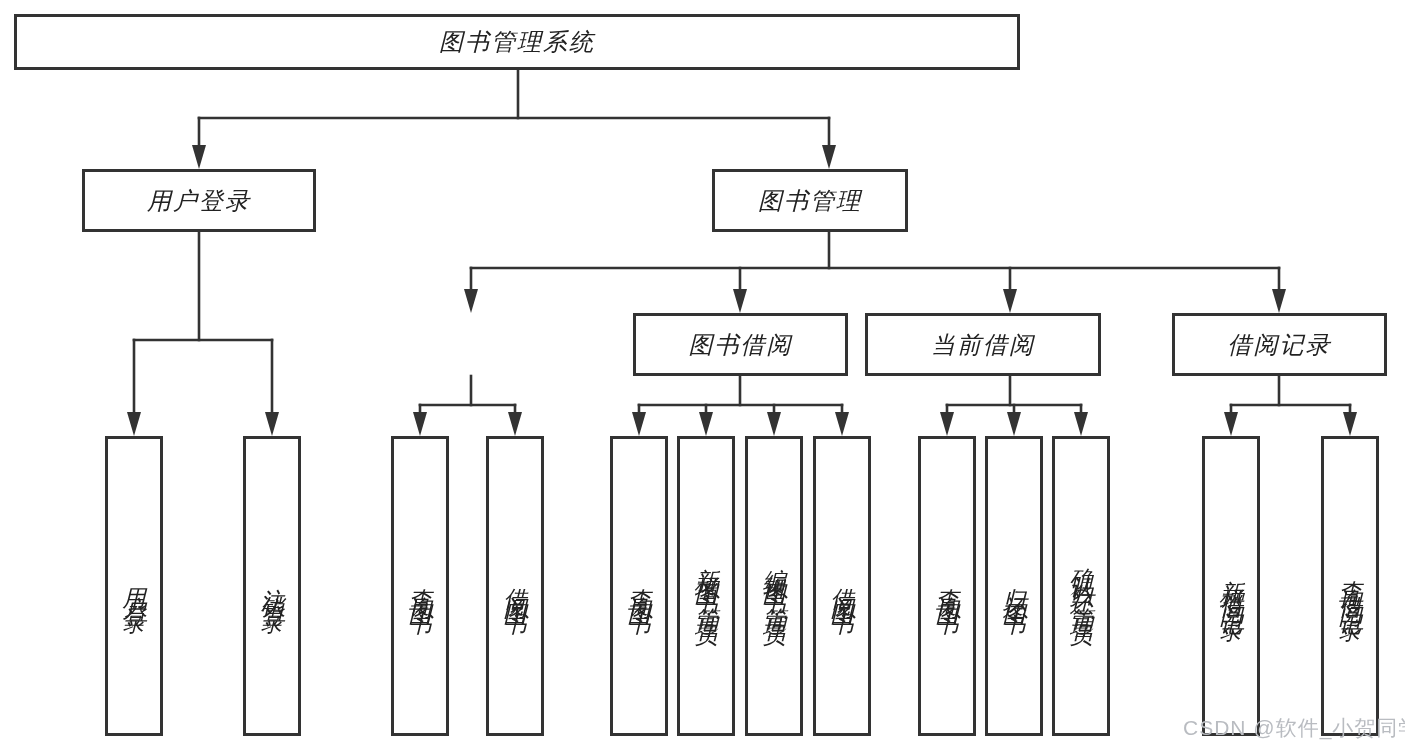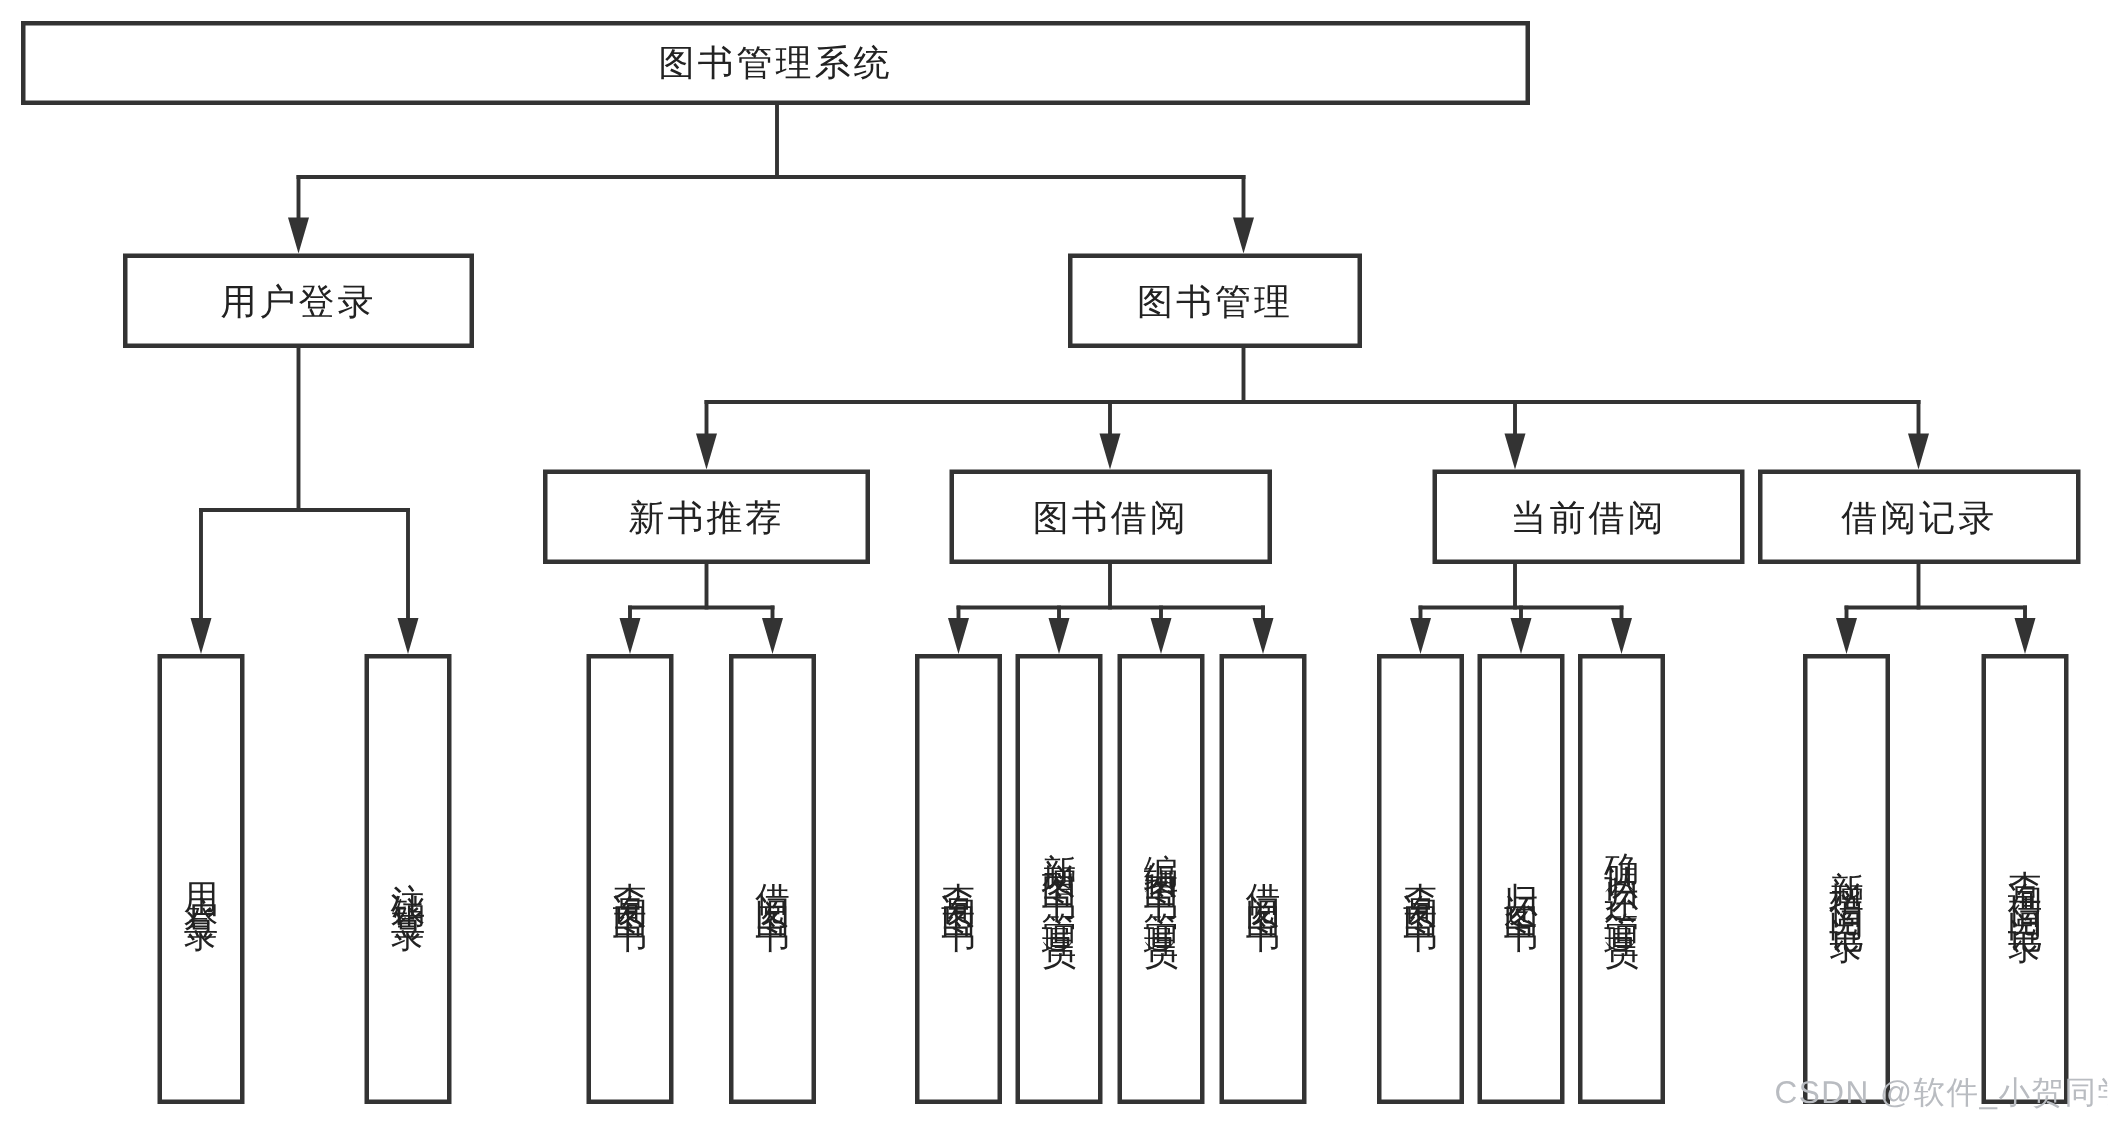--- a/index.html
+++ b/index.html
@@ -10,20 +10,21 @@
     background:var(--bg,#ffffff); overflow:hidden;
   }
   .connectors{ position:absolute; left:0; top:0; width:1405px; height:747px; }
   .connectors line{ stroke:var(--line,#333333); stroke-width:2.6; stroke-linecap:square; }
   .connectors polygon{ fill:var(--line,#333333); }
   .box{
     position:absolute; background:#ffffff;
     border:3px solid var(--line,#333333);
     display:flex; align-items:center; justify-content:center;
     color:var(--text,#222222);
+    font-style:italic;
   }
   .h{ font-size:24px; letter-spacing:2px; white-space:nowrap; }
   .root{ left:14px; top:14px; width:1006px; height:56px; }
   .lvl2{ top:169px; height:63px; }
   .lvl3{ top:313px; height:63px; }
   .v{
     top:436px; height:300px; width:58px;
     writing-mode:vertical-rl; text-orientation:mixed;
     font-size:23px; letter-spacing:8px; line-height:1;
     overflow:hidden;
@@ -105,27 +106,24 @@
     <span>图书管理系统</span>
   </div>
 
   <div class="box h lvl2" style="left:82px;width:234px;">
     <span>用户登录</span>
   </div>
   <div class="box h lvl2" style="left:712px;width:196px;">
     <span>图书管理</span>
   </div>
 
-  <div class="box h lvl3" style="left:362px;width:218px;">
-    <span>新书推荐</span>
-  </div>
   <div class="box h lvl3" style="left:633px;width:215px;">
     <span>图书借阅</span>
   </div>
-  <div class="box h lvl3" style="left:955px;width:208px;">
+  <div class="box h lvl3" style="left:865px;width:236px;">
     <span>当前借阅</span>
   </div>
   <div class="box h lvl3" style="left:1172px;width:215px;">
     <span>借阅记录</span>
   </div>
 
   <div class="box v" style="left:105px;">
     <span>用户登录</span>
   </div>
   <div class="box v" style="left:243px;">

